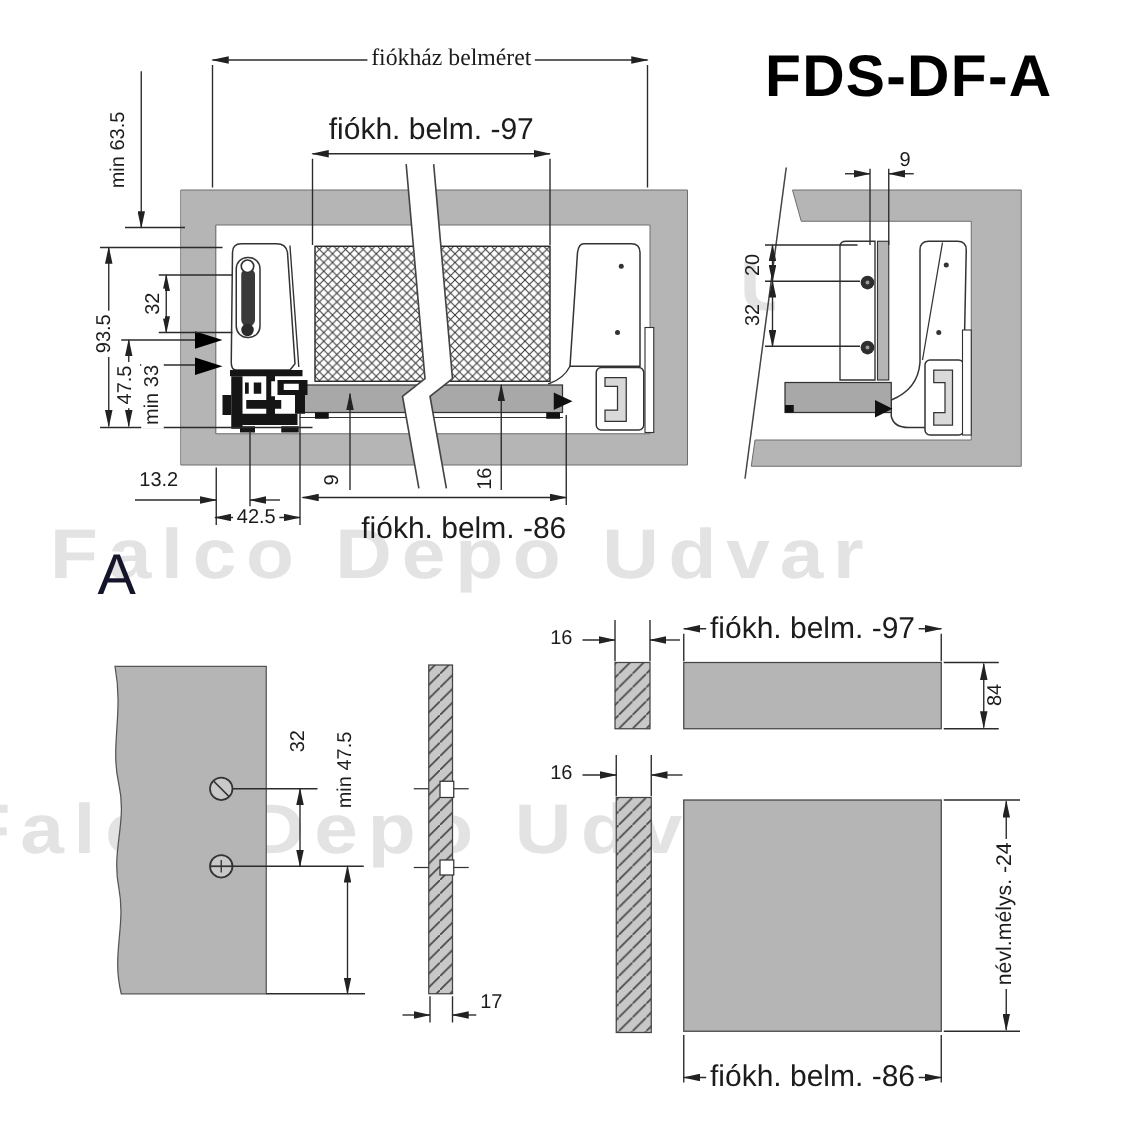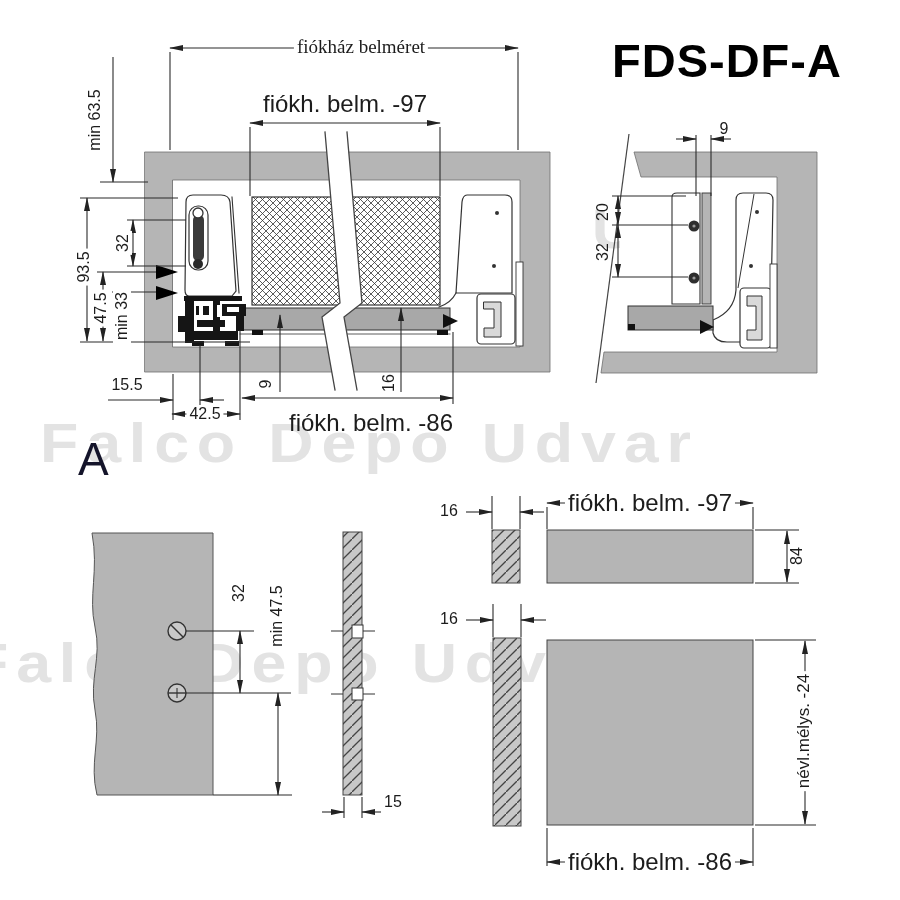--- a/index.html
+++ b/index.html
@@ -235,33 +235,33 @@
   <div class="title" style="left: 612px; top: 14px; color: rgb(0, 0, 0); margin-top: 19px;">FDS-DF-A</div>
   <div class="sectionA" style="left:78px;top:432px;">A</div>
 
   <div class="lbl big bg" style="left:361px;top:47px;font-family:Liberation Serif, serif;">fiókház belméret</div>
   <div class="lbl mid" style="left:345px;top:104px;">fiókh. belm. -97</div>
   <div class="lbl v" style="left:95px;top:120px;">min 63.5</div>
   <div class="lbl v bg" style="left:84px;top:267px;">93.5</div>
   <div class="lbl v bg" style="left:123px;top:243px;">32</div>
   <div class="lbl v bg" style="left:101px;top:308px;">47.5</div>
   <div class="lbl v bg" style="left:122px;top:316px;">min 33</div>
-  <div class="lbl" style="left:127px;top:385px;">15.5</div>
+  <div class="lbl" style="left:127px;top:385px;">13.2</div>
   <div class="lbl bg" style="left:205px;top:414px;">42.5</div>
   <div class="lbl v" style="left:266px;top:384px;">9</div>
   <div class="lbl v" style="left:389px;top:383px;">16</div>
   <div class="lbl mid" style="left:371px;top:423px;">fiókh. belm. -86</div>
 
   <div class="lbl" style="left:724px;top:129px;">9</div>
   <div class="lbl v" style="left:603px;top:212px;">20</div>
   <div class="lbl v" style="left:603px;top:252px;">32</div>
 
   <div class="lbl v" style="left:239px;top:593px;">32</div>
   <div class="lbl v" style="left:277px;top:616px;">min 47.5</div>
-  <div class="lbl" style="left:393px;top:802px;">15</div>
+  <div class="lbl" style="left:393px;top:802px;">17</div>
 
   <div class="lbl" style="left:449px;top:511px;">16</div>
   <div class="lbl mid bg" style="left:650px;top:503px;">fiókh. belm. -97</div>
   <div class="lbl v" style="left:797px;top:556px;">84</div>
 
   <div class="lbl" style="left:449px;top:619px;">16</div>
   <div class="lbl v bg" style="left:804px;top:731px;font-size:17px;">névl.mélys. -24</div>
   <div class="lbl mid bg" style="left:650px;top:862px;">fiókh. belm. -86</div>
 
 </div>

